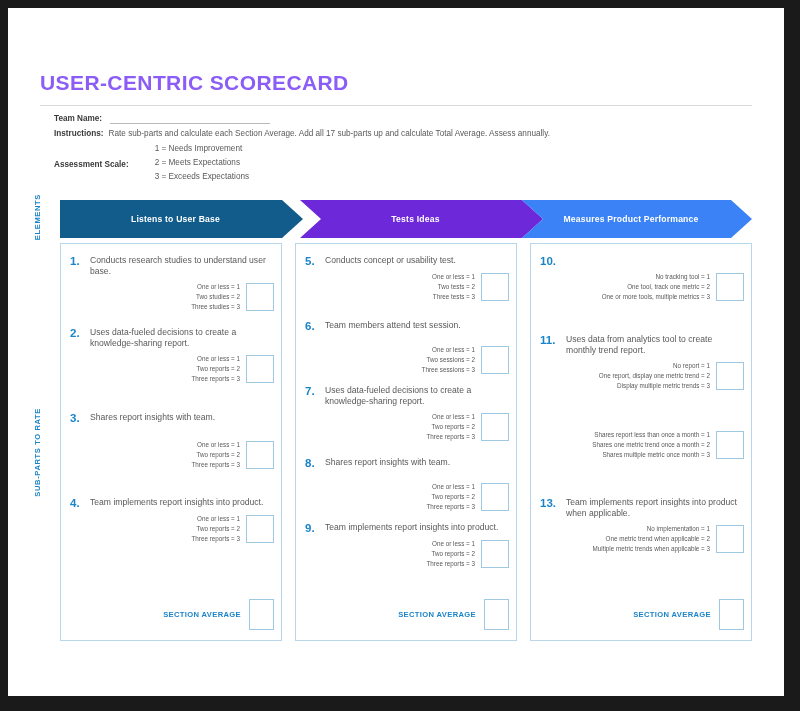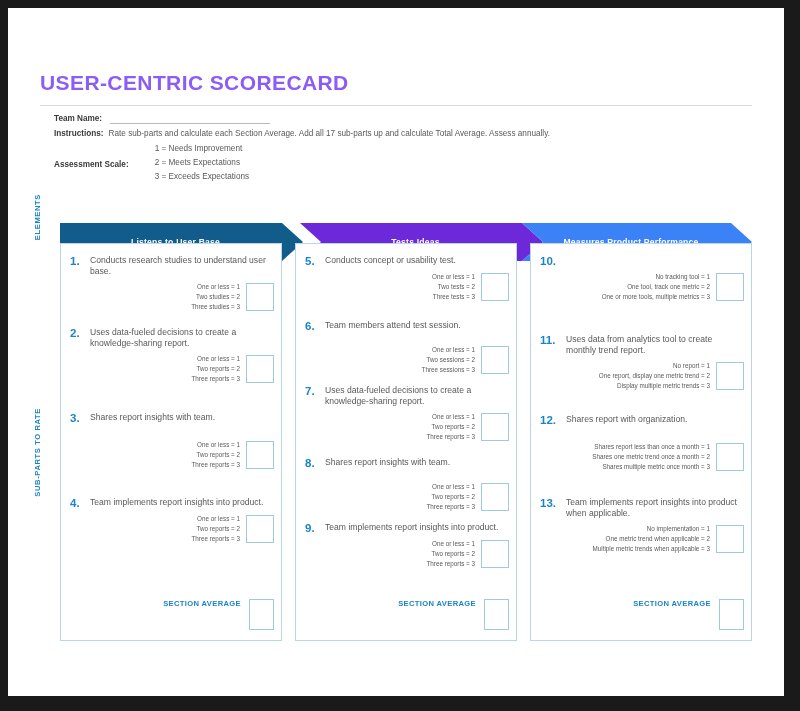--- a/index.html
+++ b/index.html
@@ -88,21 +88,20 @@
   #v-elements { left: 25px; top: 186px; }
   #v-subparts { left: 25px; top: 400px; }
 
   
   .arrows {
     position: absolute;
     left: 52px;
     top: 192px;
     width: 692px;
     height: 30px;
-    margin-top: 23px;
   }
   .arrow {
     position: absolute;
     top: 0;
     height: 38px;
     display: flex;
     align-items: center;
     justify-content: center;
   }
   .arrow span {
@@ -194,21 +193,21 @@
     background: #ffffff;
   }
 
   
   .section-avg {
     position: absolute;
     left: 9px;
     bottom: 10px;
     width: 204px;
     display: flex;
-    align-items: flex-start;
+    align-items: center;
     justify-content: flex-end;
   }
   .section-avg-label {
     color: #1b84c9;
     font-size: 7.6px;
     font-weight: bold;
     letter-spacing: 0.35px;
     margin-right: 8px;
   }
   .section-avg .score-box {
@@ -463,24 +462,20 @@
           <div class="opts">
             <div>No report = 1</div>
             <div>One report, display one metric trend = 2</div>
             <div>Display multiple metric trends = 3</div>
           </div>
           <div class="score-box"></div>
         </div>
       </div>
 
       <div class="item" style="top:170px">
-        <div class="item-head">
-          <div class="item-num" style="width:26px;flex:0 0 26px">12.</div>
-          <div class="item-text">Shares report with organization.</div>
-        </div>
         <div class="opts-row" style="margin-top:16px">
           <div class="opts">
             <div>Shares report less than once a month = 1</div>
             <div>Shares one metric trend once a month = 2</div>
             <div>Shares multiple metric once month = 3</div>
           </div>
           <div class="score-box"></div>
         </div>
       </div>
 

